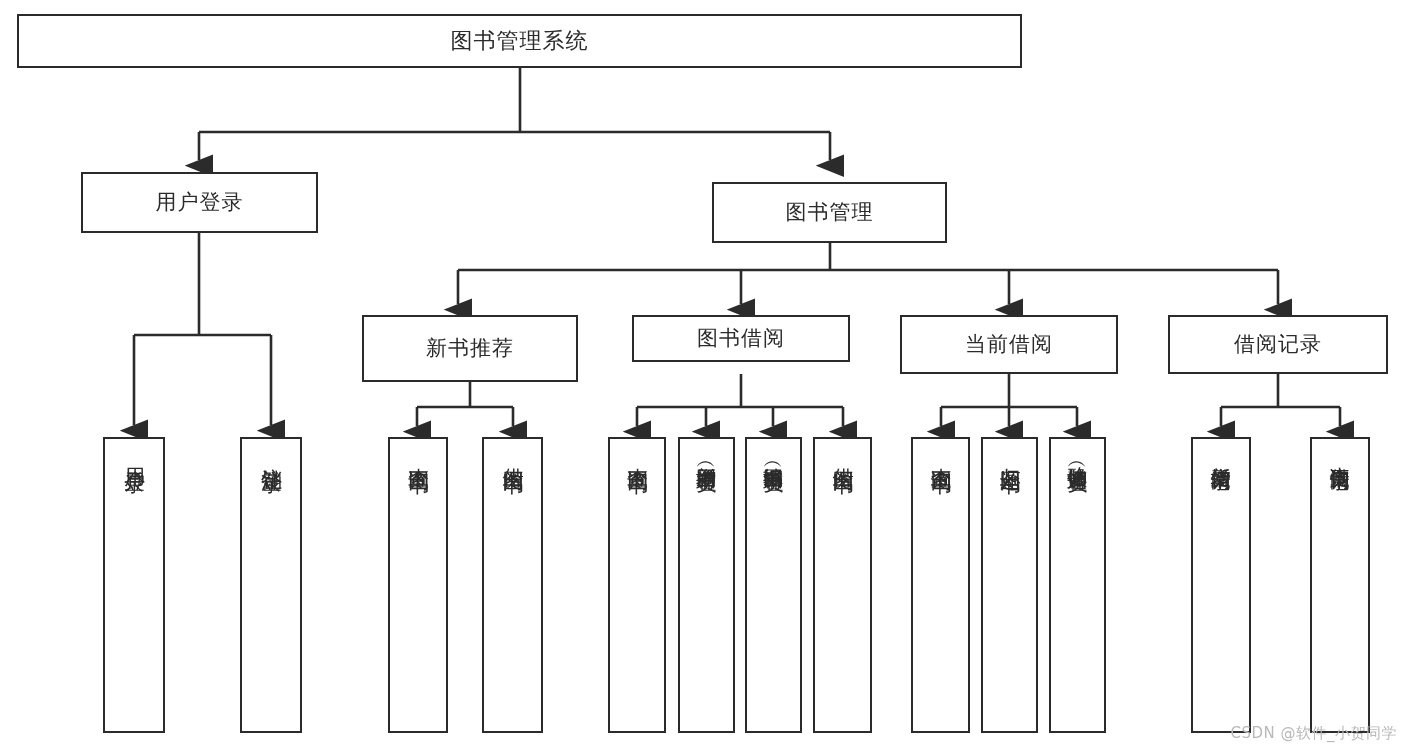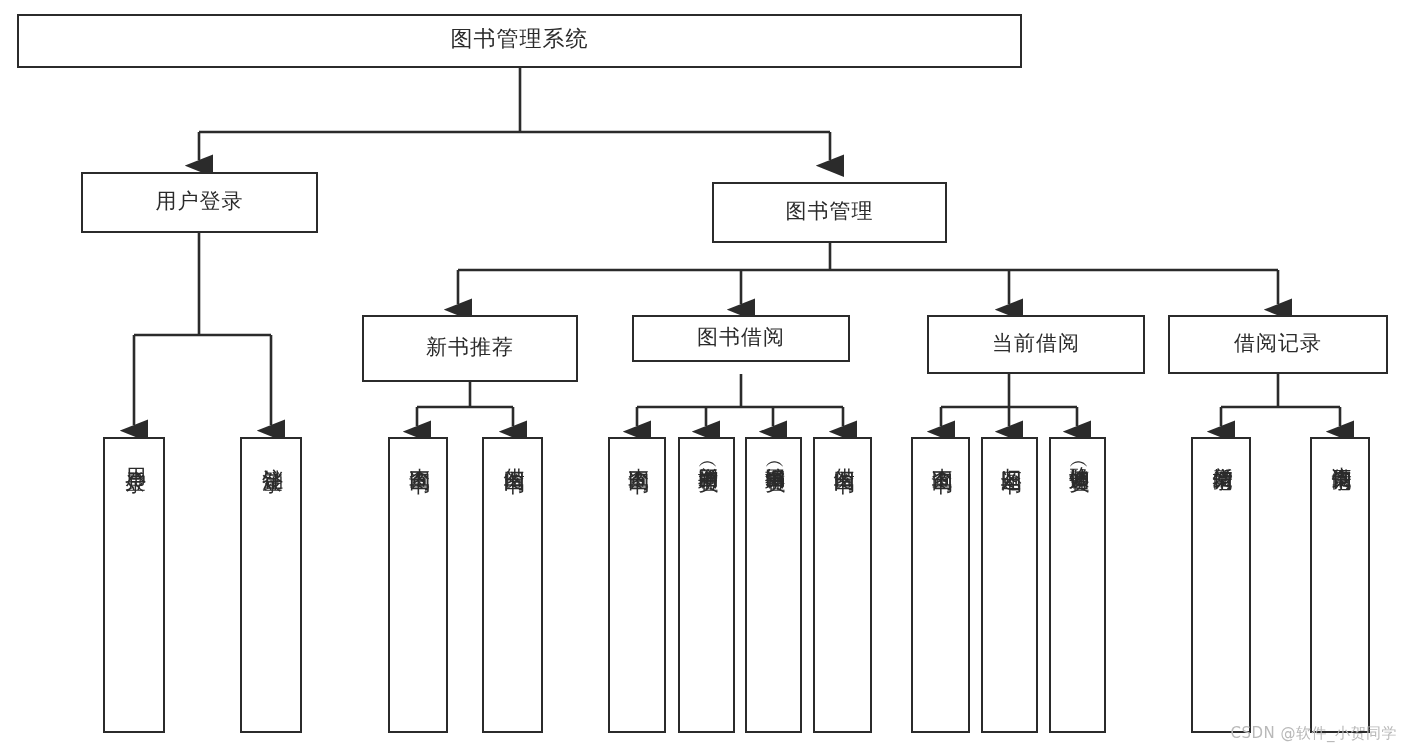--- a/index.html
+++ b/index.html
@@ -28,21 +28,20 @@
   }
   .node {
     position: absolute;
     box-sizing: border-box;
     border: 2px solid #2b2b2b;
     background: #ffffff;
     display: flex;
     align-items: center;
     justify-content: center;
     color: #2b2b2b;
-    font-family: Liberation Mono, monospace;
   }
   .node-h {
     font-size: 21px;
     line-height: 1.2;
     letter-spacing: 1px;
     white-space: nowrap;
   }
   .node-root {
     font-size: 22px;
   }
@@ -138,21 +137,21 @@
   <div class="node node-h" style="left:712px; top:182px; width:235px; height:61px;">
     <span>图书管理</span>
   </div>
 
   <div class="node node-h" style="left:362px; top:315px; width:216px; height:67px;">
     <span>新书推荐</span>
   </div>
   <div class="node node-h" style="left:632px; top:315px; width:218px; height:47px;">
     <span>图书借阅</span>
   </div>
-  <div class="node node-h" style="left:900px; top:315px; width:218px; height:59px;margin-left:27px;">
+  <div class="node node-h" style="left:900px; top:315px; width:218px; height:59px;">
     <span>当前借阅</span>
   </div>
   <div class="node node-h" style="left:1168px; top:315px; width:220px; height:59px;">
     <span>借阅记录</span>
   </div>
 
   <div class="node node-leaf" style="left:103px; top:437px; width:62px; height:296px;">
     <span class="vtext">用户登录</span>
   </div>
   <div class="node node-leaf" style="left:240px; top:437px; width:62px; height:296px;">

